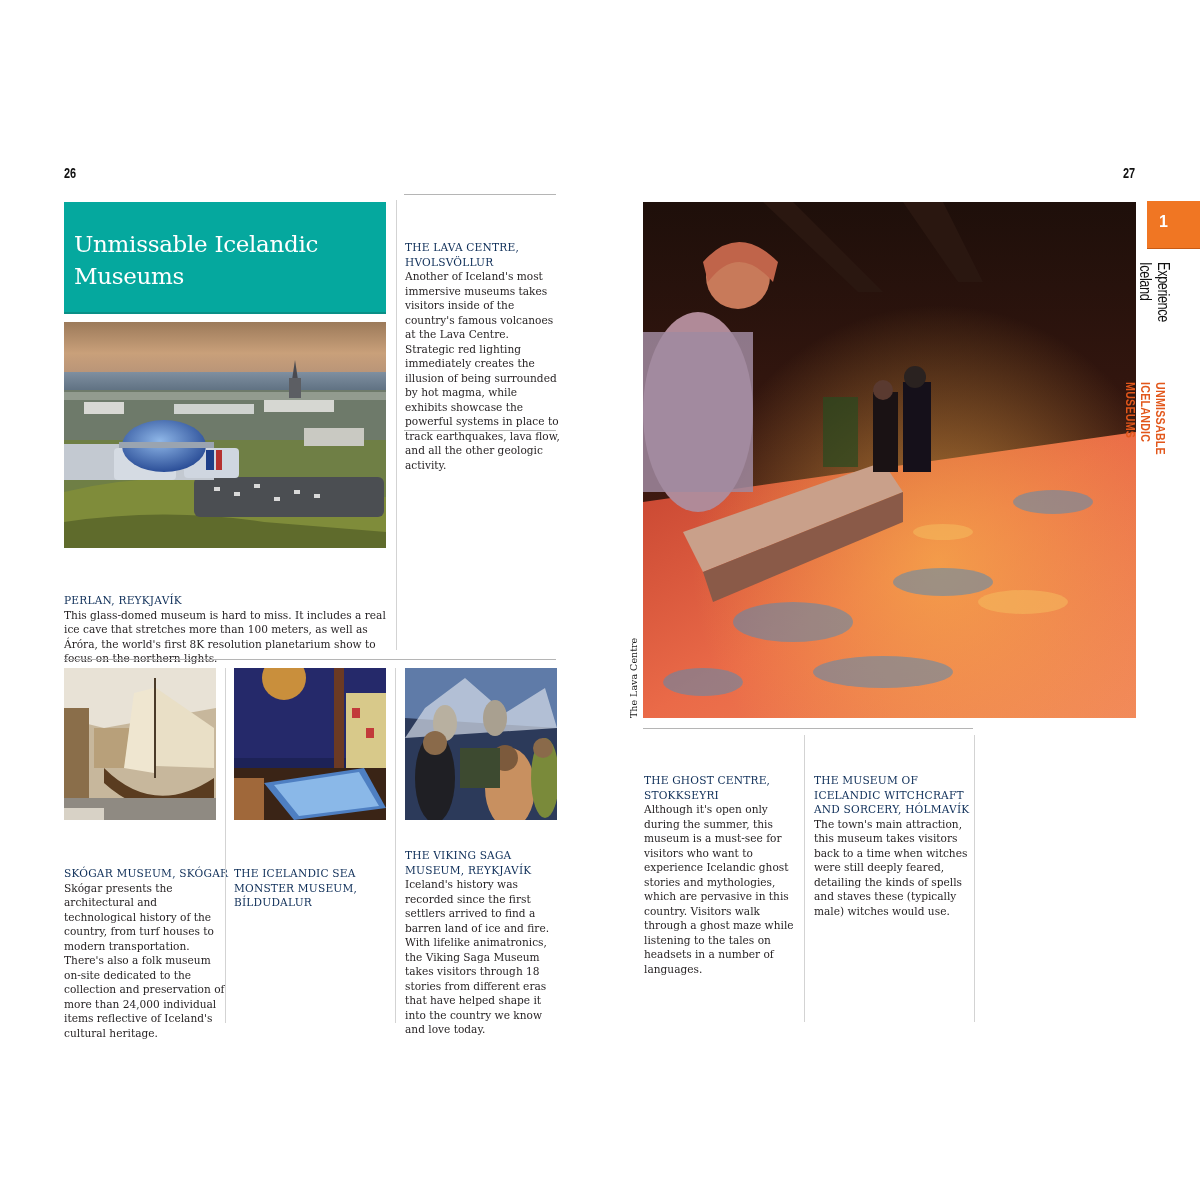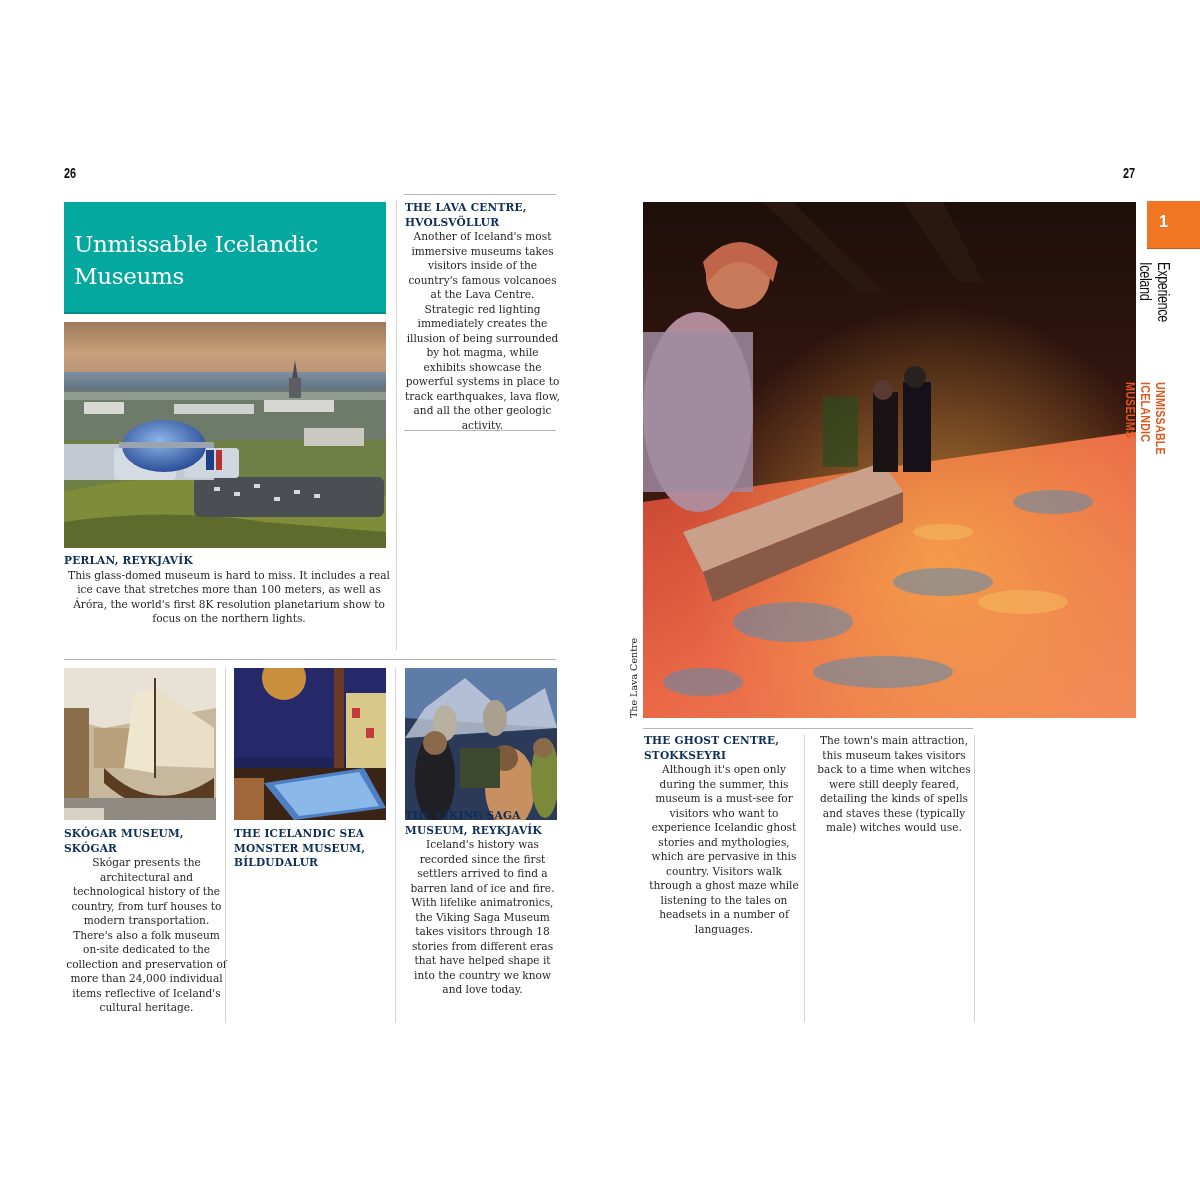--- a/index.html
+++ b/index.html
@@ -1,22 +1,22 @@
 <!DOCTYPE html>
 <html><head>
 <meta charset="utf-8">
 <style>
   html, body { margin:0; padding:0; background:#ffffff; }
   body { width:1200px; height:1200px; position:relative; overflow:hidden; font-family:"DejaVu Serif", serif; color:#231f20; }
   .abs { position:absolute; }
   .page-num { font-family:"Liberation Sans", sans-serif; font-weight:bold; font-size:14px; color:#111; transform:scaleX(0.78); transform-origin:left top; }
   .title-box { background:#05a89e; border-bottom:2px solid #0a8f86; color:#fff; box-sizing:border-box; padding:26px 10px 0 10px; }
   .title-box h1 { margin:0; font-family:"DejaVu Serif", serif; font-weight:normal; font-size:23px; line-height:32px; letter-spacing:-0.3px; }
-  .heading { font-family:"DejaVu Serif", serif; font-weight:bold; color:#0e2e58; font-size:10.6px; line-height:14.5px; letter-spacing:0.2px; text-transform:uppercase; }
-  .body { font-family:"DejaVu Serif", serif; font-size:10.6px; line-height:14.5px; color:#231f20;text-align:center; }
+  .heading { font-family:"DejaVu Serif", serif; font-weight:normal; color:#0e2e58; font-size:10.6px; line-height:14.5px; letter-spacing:0.2px; text-transform:uppercase;margin-top:40px; }
+  .body { font-family:"DejaVu Serif", serif; font-size:10.6px; line-height:14.5px; color:#231f20; }
   .vline { background:#d3d3d3; width:1px; }
   .hline { background:#b5b5b5; height:1px; }
   .photo { overflow:hidden; }
   .credit { font-family:"DejaVu Serif", serif; font-size:9.5px; color:#222; transform:rotate(-90deg); transform-origin:left top; white-space:nowrap; }
   .tab { background:#f07623; border-bottom:1px solid #c85a14; color:#fff; font-family:"Liberation Sans", sans-serif; font-weight:bold; font-size:16px; box-sizing:border-box; padding:12px 0 0 12px; }
   .running1 { font-family:"Liberation Sans", sans-serif; font-size:16px; color:#111; letter-spacing:-0.5px; transform:rotate(90deg) scaleX(0.8); transform-origin:left top; }
   .running2 { font-family:"Liberation Sans", sans-serif; font-weight:bold; font-size:13px; color:#e2571b; letter-spacing:0.3px; transform:rotate(90deg) scaleX(0.82); transform-origin:left top; }
 </style>
 </head>
 <body>
@@ -222,16 +222,17 @@
 <div class="abs hline" style="left:643px;top:728px;width:330px;"></div>
 
 <div class="abs" style="left:644px;top:733px;width:160px;">
   <div class="heading">The Ghost Centre, Stokkseyri</div>
   <div class="body">Although it's open only during the summer, this museum is a must-see for visitors who want to experience Icelandic ghost stories and mythologies, which are pervasive in this country. Visitors walk through a ghost maze while listening to the tales on headsets in a number of languages.</div>
 </div>
 
 <div class="abs vline" style="left:804px;top:735px;height:287px;"></div>
 
 <div class="abs" style="left:814px;top:733px;width:160px;">
+  <div class="heading">The Museum of Icelandic Witchcraft and Sorcery, Hólmavík</div>
   <div class="body">The town's main attraction, this museum takes visitors back to a time when witches were still deeply feared, detailing the kinds of spells and staves these (typically male) witches would use.</div>
 </div>
 
 <div class="abs vline" style="left:974px;top:735px;height:287px;"></div>
 
 </body></html>

